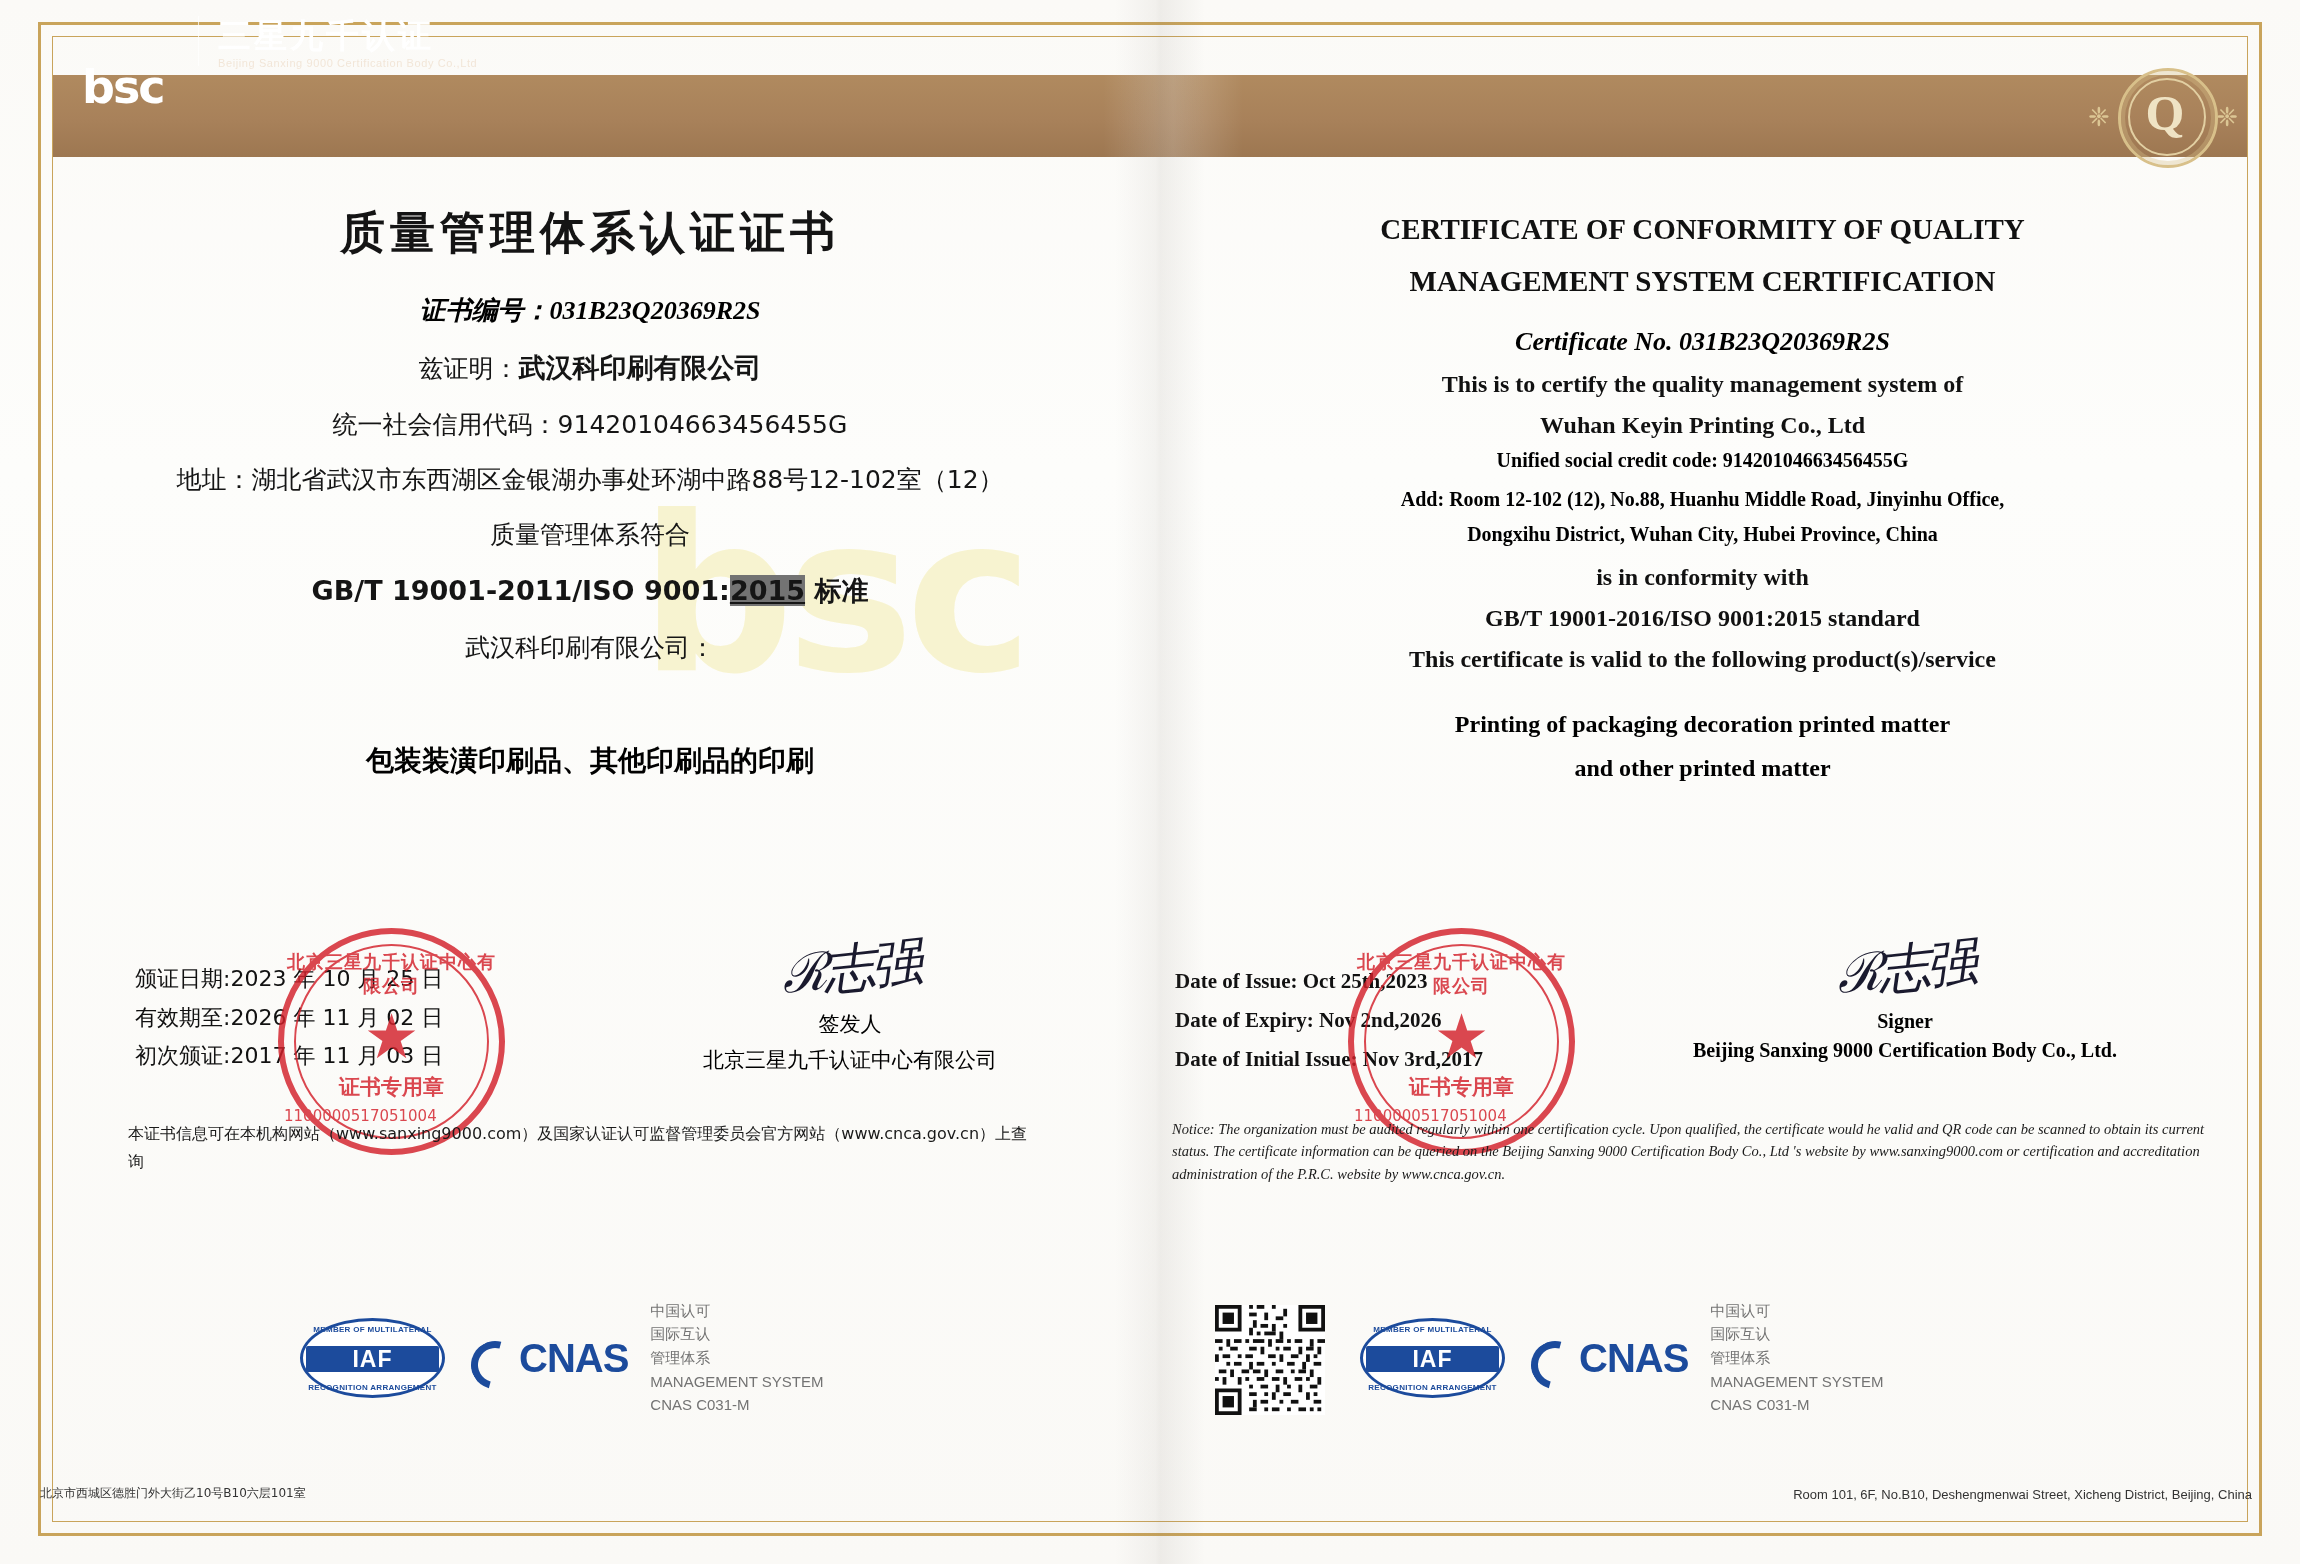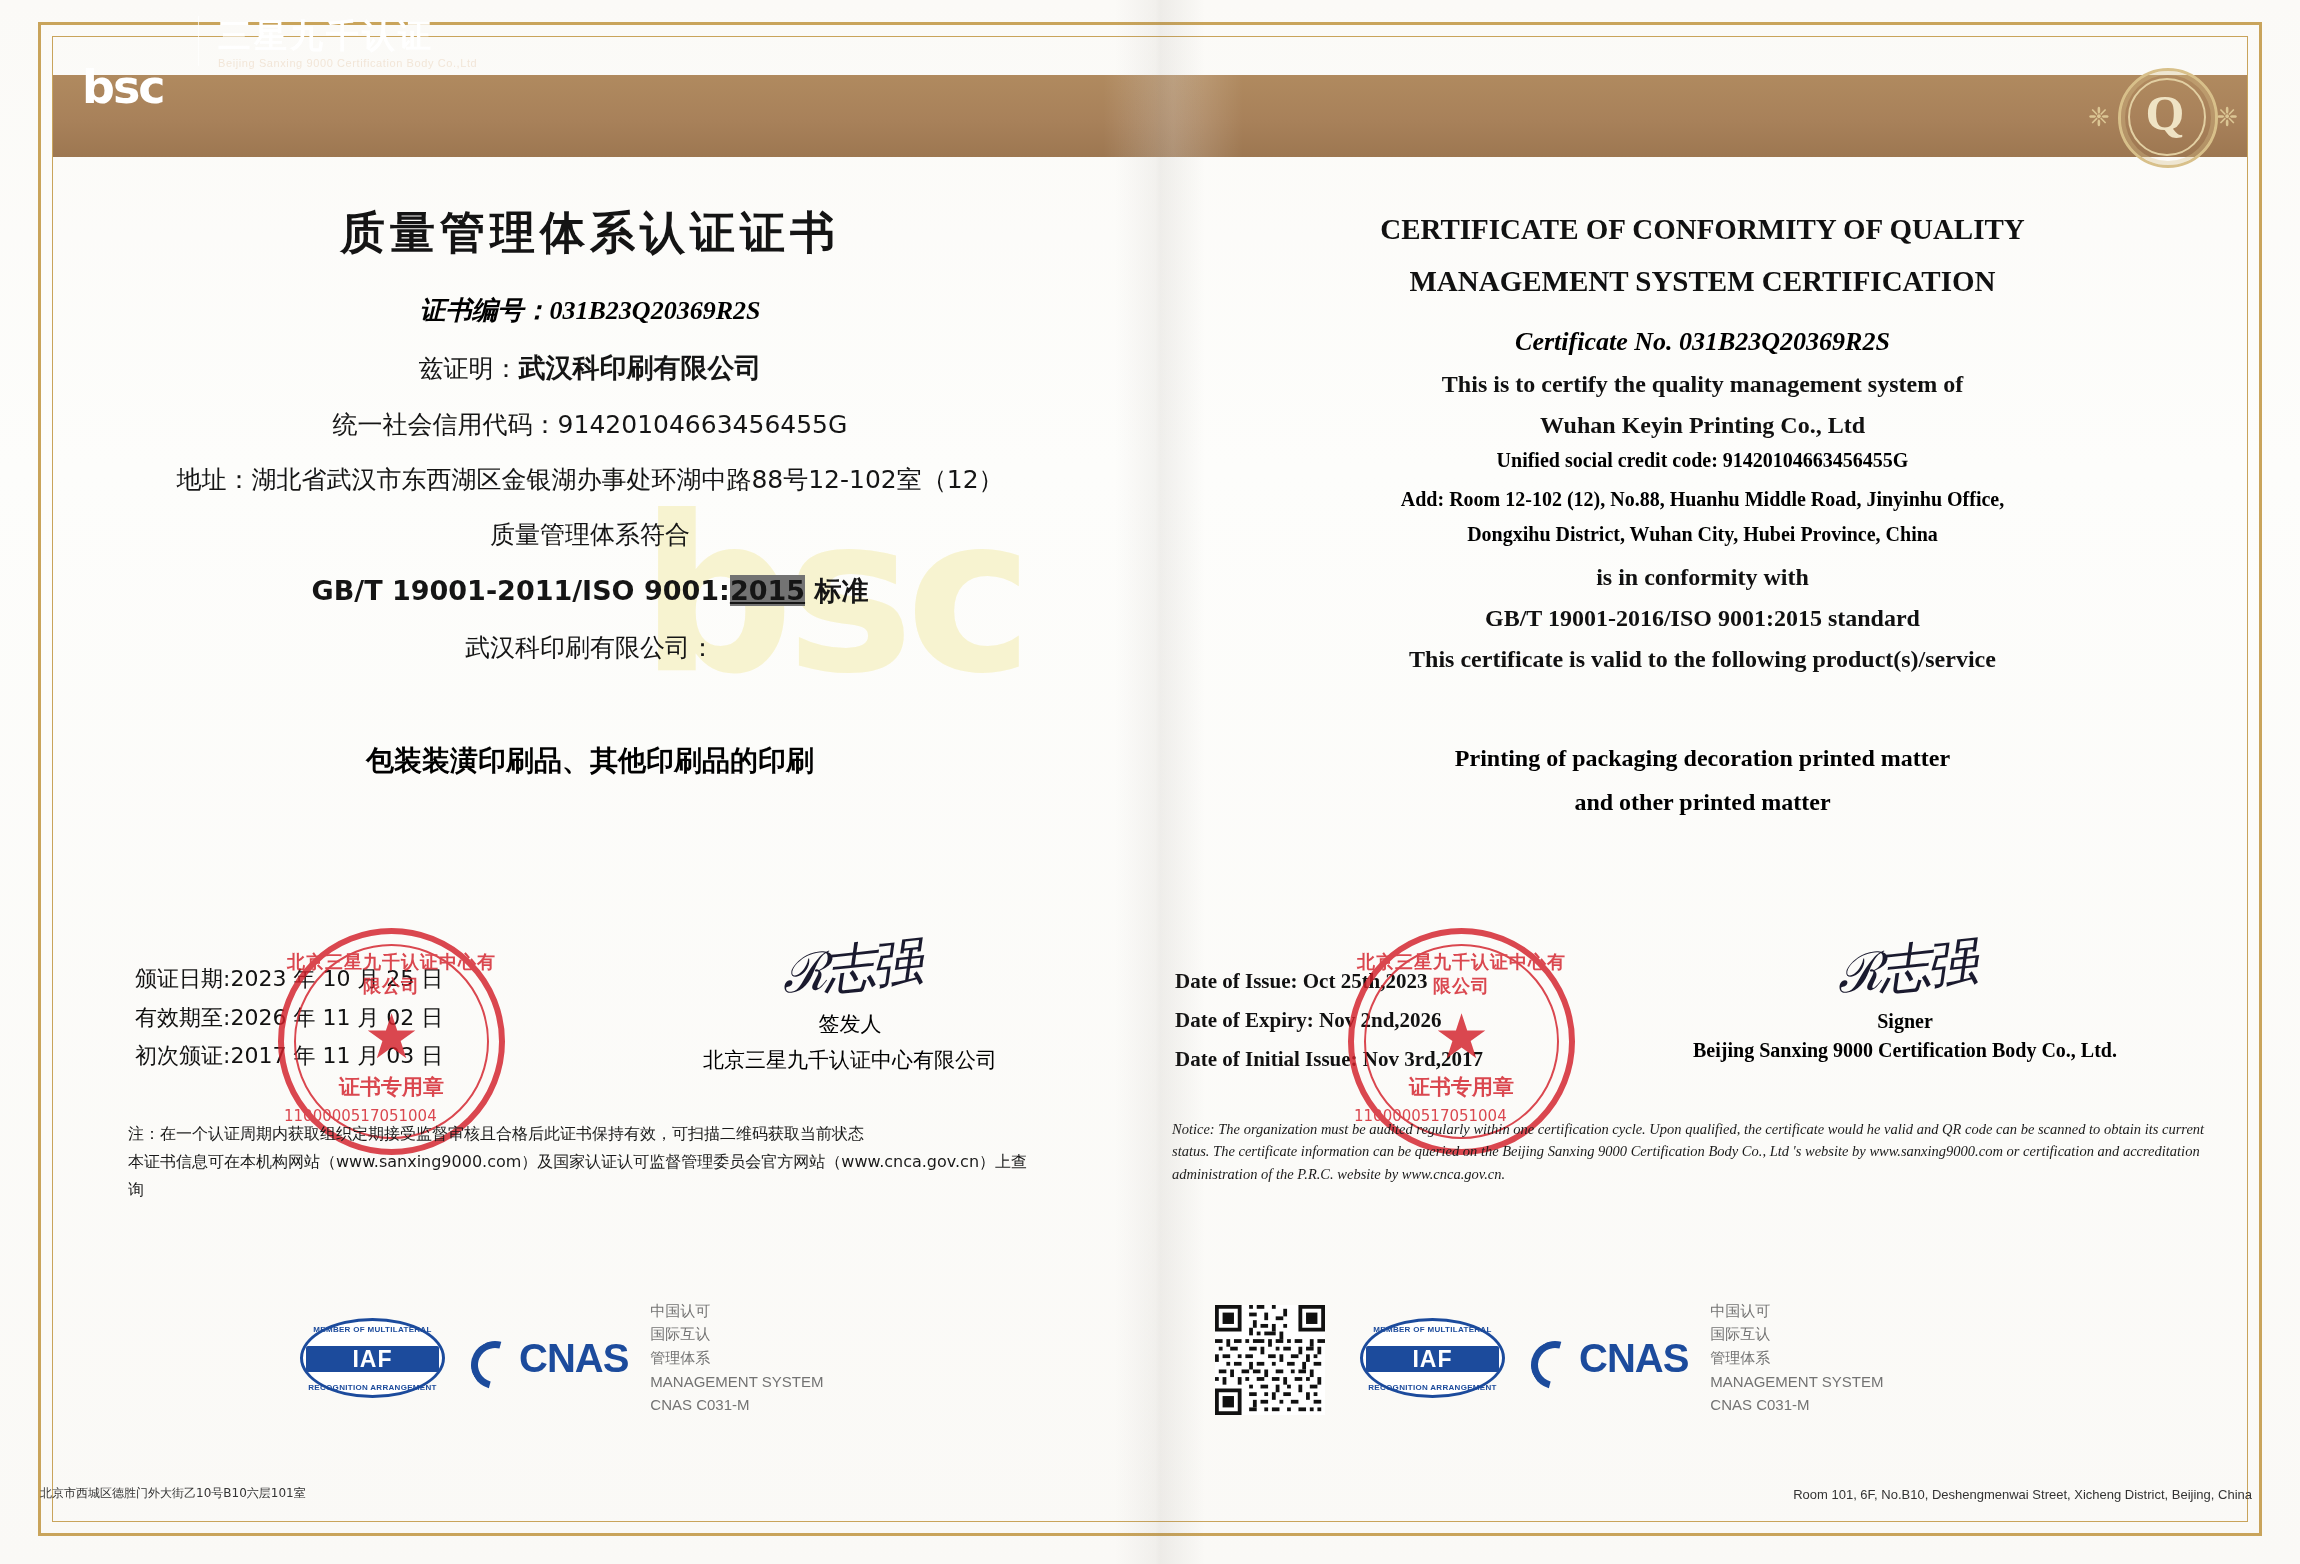--- a/index.html
+++ b/index.html
@@ -54,21 +54,21 @@
   .cn-line.bold{font-weight:700;font-size:27px;}
   .cn-no{font-size:26px;font-weight:700;font-style:italic;text-align:center;margin-top:30px;font-family:Liberation Serif, serif;}
   .cn-scope{font-size:28px;font-weight:700;text-align:center;margin-top:78px;font-family:"DejaVu Sans",sans-serif;}
   .hl{background:#737373;text-decoration:underline;}
 
   .en-title{font-size:29px;font-weight:700;text-align:center;line-height:1.5;color:#111;margin-top:8px;}
   .en-no{font-size:26px;font-weight:700;font-style:italic;text-align:center;margin-top:24px;}
   .en-line{font-size:24px;font-weight:700;text-align:center;margin-top:14px;color:#111;}
   .en-small{font-size:20px;font-weight:700;text-align:center;margin-top:10px;}
   .en-addr{font-size:20px;font-weight:700;text-align:center;margin-top:12px;line-height:1.55;}
-  .en-scope{font-size:24px;font-weight:700;text-align:center;line-height:1.6;margin-top:66px;}
+  .en-scope{font-size:24px;font-weight:700;text-align:center;line-height:1.6;margin-top:32px;}
 
   
   .dates-cn{position:absolute;left:135px;top:960px;font-size:22px;line-height:1.75;font-family:"DejaVu Sans",sans-serif;color:#111;}
   .dates-en{position:absolute;left:1175px;top:962px;font-size:21px;line-height:1.85;font-weight:700;color:#111;}
 
   .sig-cn{position:absolute;left:640px;top:930px;width:420px;text-align:center;}
   .sig-en{position:absolute;left:1680px;top:930px;width:450px;text-align:center;}
   .sig-mark{font-family:"Liberation Serif",serif;font-size:52px;font-style:italic;color:#1a1a2e;
         transform:rotate(-6deg);letter-spacing:-4px;}
   .sig-label{font-size:21px;margin-top:6px;font-family:"DejaVu Sans",sans-serif;}
@@ -217,21 +217,20 @@
   </div>
   <div class="stamp stamp2">
     <div class="inner"></div>
     <div class="top-txt">北京三星九千认证中心有限公司</div>
     <div class="star">★</div>
     <div class="mid-txt">证书专用章</div>
     <div class="code">1100000517051004</div>
   </div>
 
   <div class="notice-cn">
-    <div>注：在一个认证周期内获取组织定期接受监督审核且合格后此证书保持有效，可扫描二维码获取当前状态</div>
     <div>本证书信息可在本机构网站（www.sanxing9000.com）及国家认证认可监督管理委员会官方网站（www.cnca.gov.cn）上查询</div>
   </div>
   <div class="notice-en">Notice: The organization must be audited regularly within one certification cycle. Upon qualified, the certificate would he valid and QR code can be scanned to obtain its current status. The certificate information can be queried on the Beijing Sanxing 9000 Certification Body Co., Ltd 's website by www.sanxing9000.com or certification and accreditation administration of the P.R.C. website by www.cnca.gov.cn.</div>
 
   <div class="qr">
     <svg width="110" height="110" viewBox="0 0 29 29">
       <rect width="29" height="29" fill="#fff"></rect>
       <g fill="#111">
         <path d="M0 0h7v7H0zM1 1v5h5V1z"></path>
           <rect x="2" y="2" width="3" height="3"></rect>

